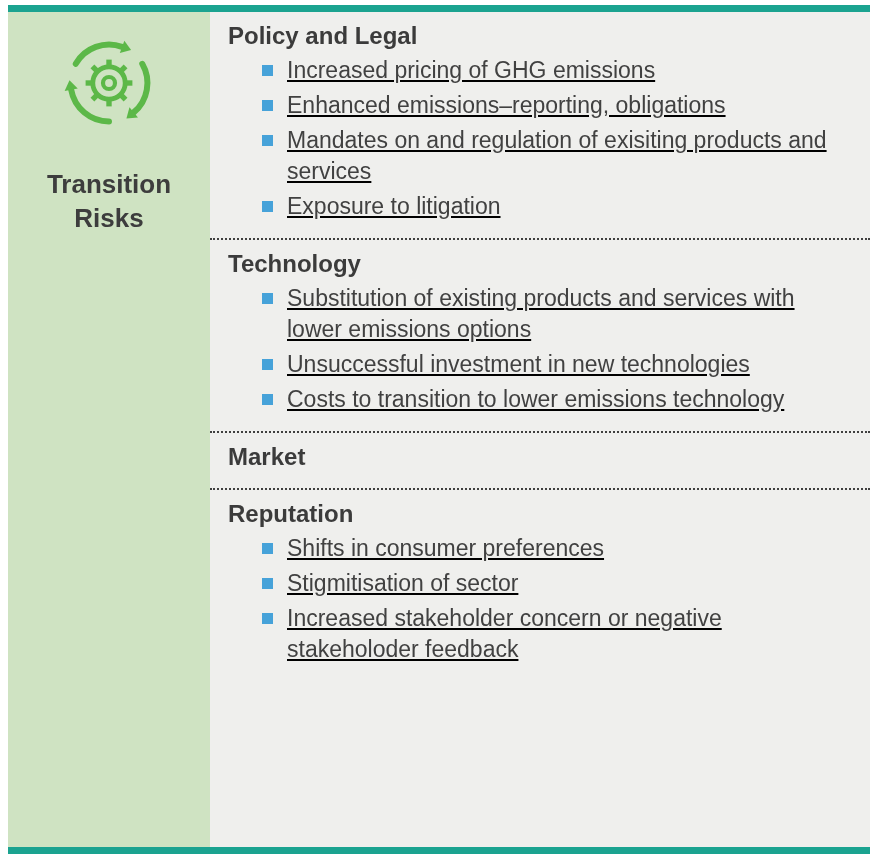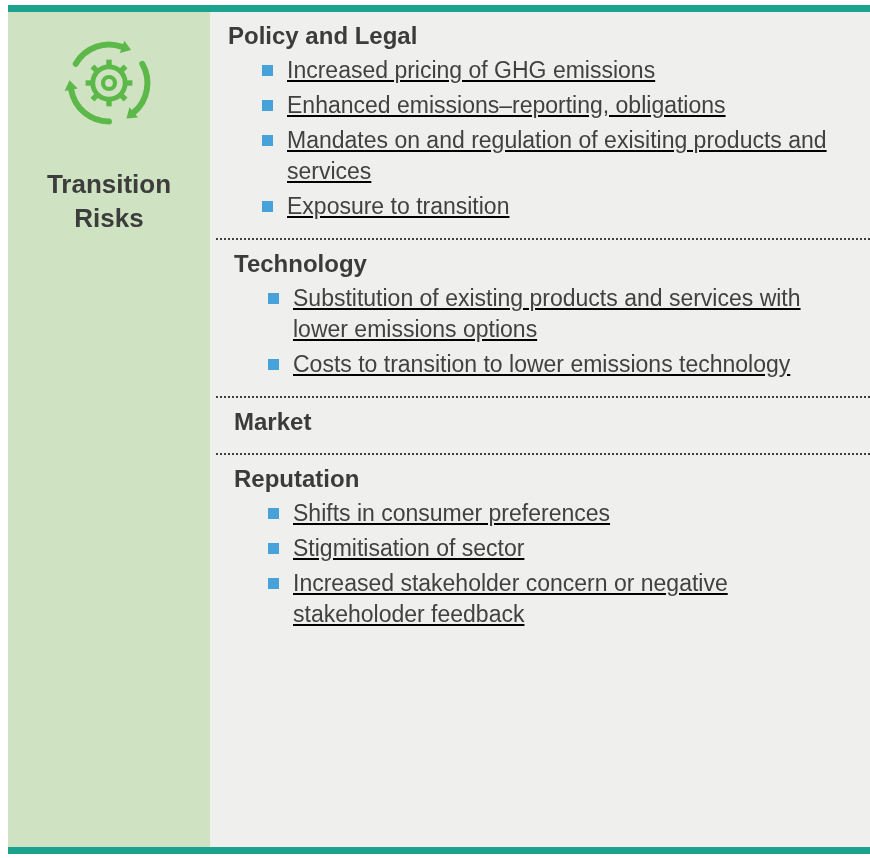--- a/index.html
+++ b/index.html
@@ -53,21 +53,20 @@
     overflow: hidden;
     padding-top: 0;
     display: flex;
     flex-direction: column;
   }
   .risk-section {
     padding: 10px 20px 12px 18px;
   }
   .risk-section + .risk-section {
     border-top: 2px dotted #3f3f3f;
-    margin-left: 6px;
   }
   .section-title {
     margin: 0 0 4px 0;
     font-size: 24px;
     font-weight: 700;
     color: #3b3b3b;
     line-height: 1.2;
   }
   .bullet-list {
     list-style: none;
@@ -140,30 +139,34 @@
             <li class="bullet-item">
               <span class="bullet-square"></span>
               <span class="bullet-text">Enhanced emissions–reporting, obligations</span>
             </li>
             <li class="bullet-item">
               <span class="bullet-square"></span>
               <span class="bullet-text">Mandates on and regulation of exisiting products and services</span>
             </li>
             <li class="bullet-item">
               <span class="bullet-square"></span>
-              <span class="bullet-text">Exposure to transition</span>
+              <span class="bullet-text">Exposure to litigation</span>
             </li>
           </ul>
         </section>
         <section class="risk-section">
           <h2 class="section-title">Technology</h2>
           <ul class="bullet-list">
             <li class="bullet-item">
               <span class="bullet-square"></span>
               <span class="bullet-text">Substitution of existing products and services with lower emissions options</span>
+            </li>
+            <li class="bullet-item">
+              <span class="bullet-square"></span>
+              <span class="bullet-text">Unsuccessful investment in new technologies</span>
             </li>
             <li class="bullet-item">
               <span class="bullet-square"></span>
               <span class="bullet-text">Costs to transition to lower emissions technology</span>
             </li>
           </ul>
         </section>
         <section class="risk-section">
           <h2 class="section-title">Market</h2>
         </section>

